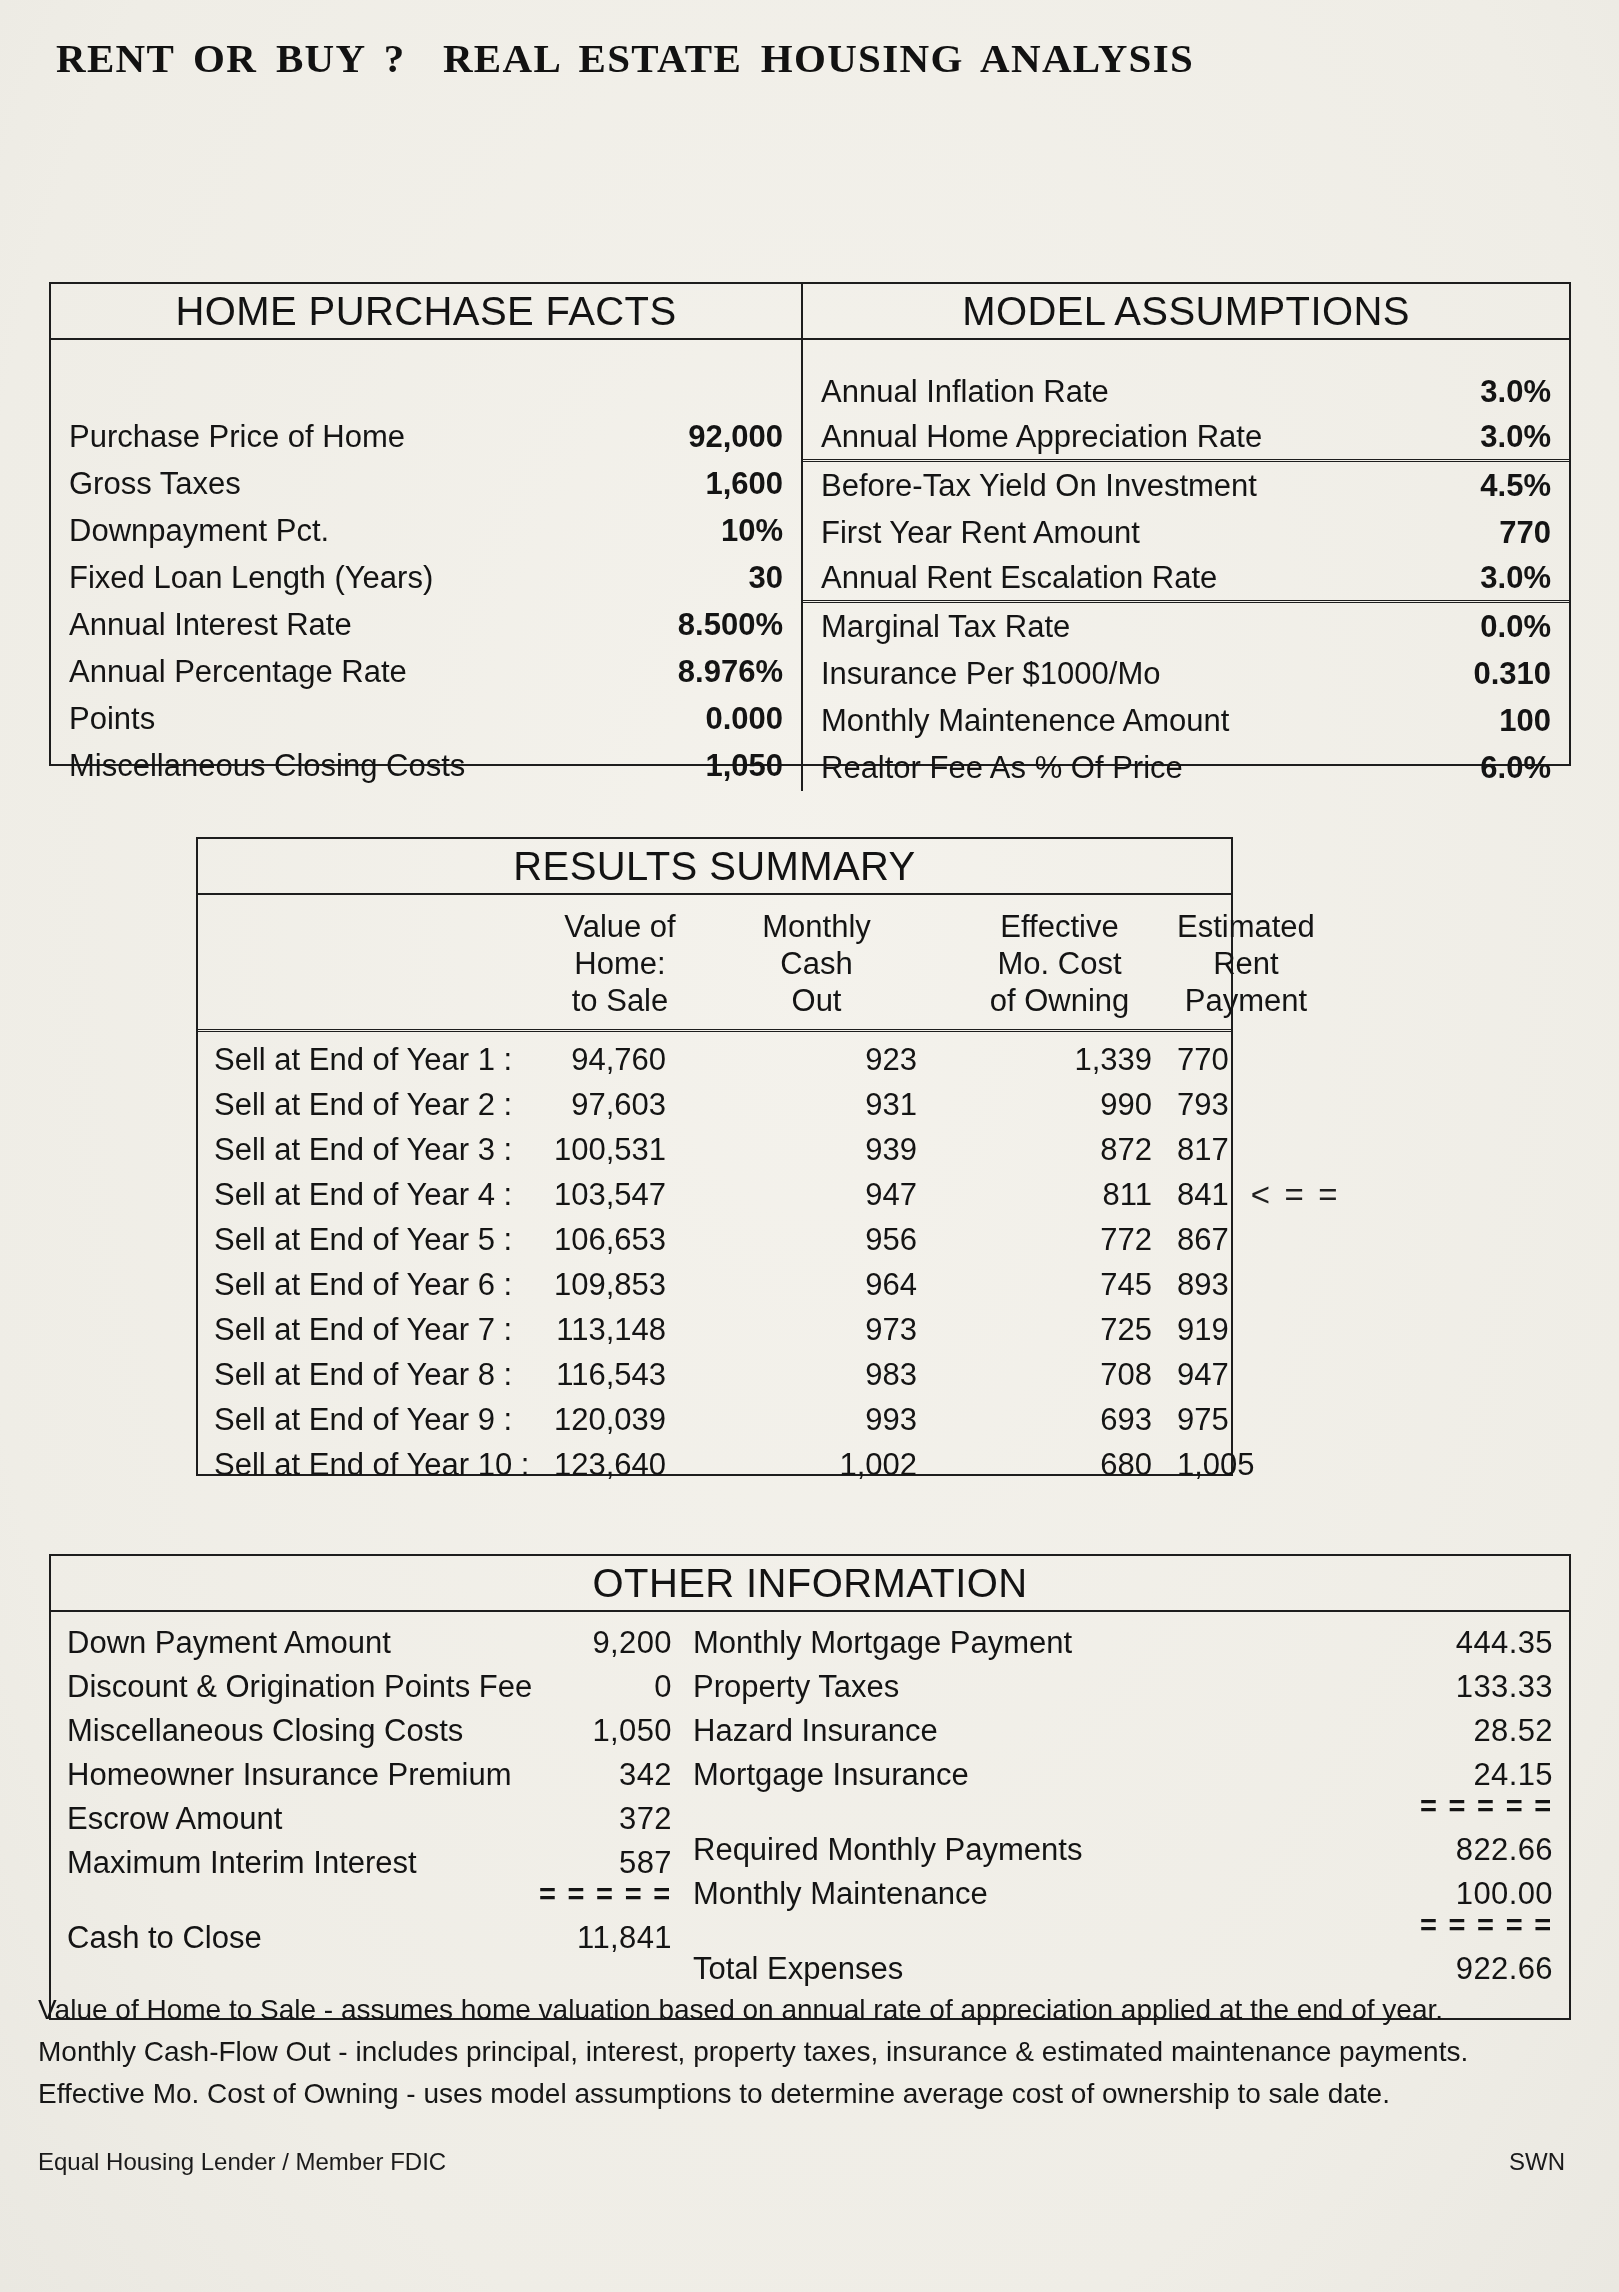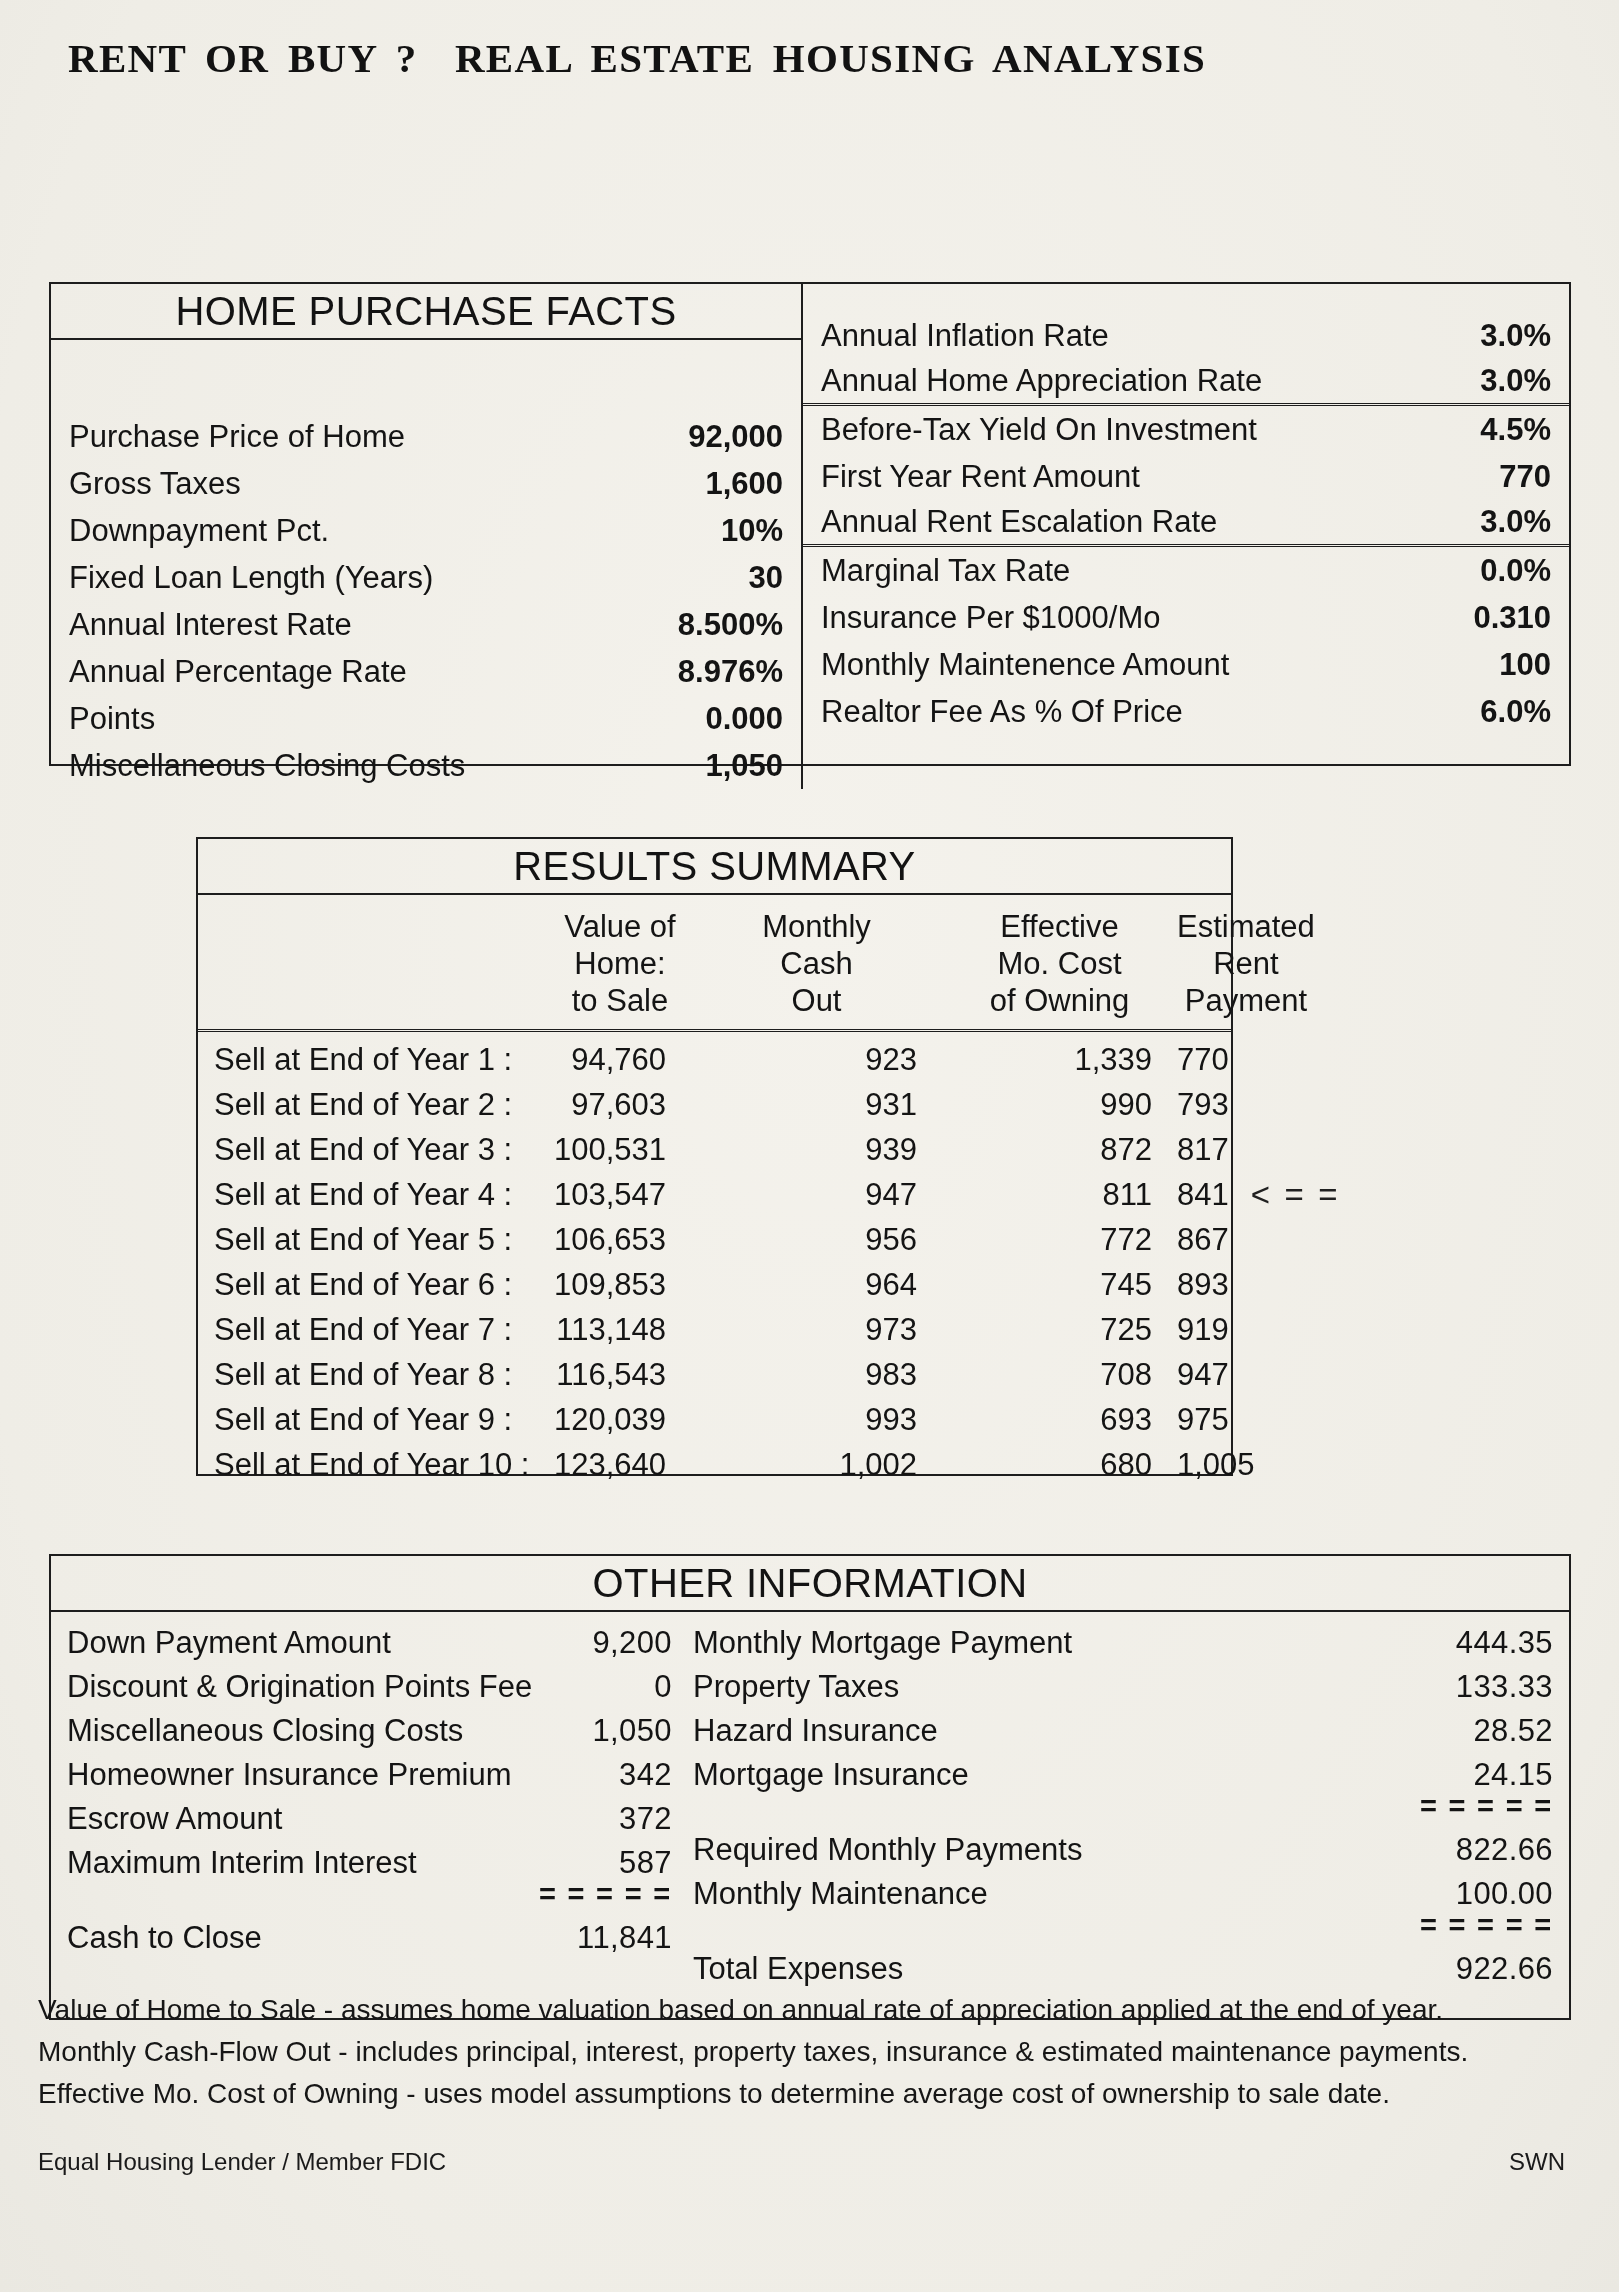--- a/index.html
+++ b/index.html
@@ -12,21 +12,21 @@
   .page {
     position: relative;
     width: 1619px; height: 2293px;
     background: #f2f0ea;
     background-image: radial-gradient(ellipse at 50% 40%, #f4f2ec 0%, #efede6 75%, #eae8e1 100%);
     overflow: hidden;
   }
 
   
   .doc-title {
-    position: absolute; left: 68px; top: 34px;
+    position: absolute; left: 56px; top: 34px;
     font-family: "Liberation Serif", serif;
     font-weight: bold; font-size: 41px;
     letter-spacing: 1.3px; word-spacing: 7.2px;
     white-space: pre;
     color: #121212;
   }
 
   
   .box { position: absolute; border: 2.7px solid #1d1d1d; background: transparent; }
   .t-title {
@@ -142,20 +142,21 @@
             <span class="fa-value">0.000</span>
           </div>
 
           <div class="fa-row">
             <span class="fa-label">Miscellaneous Closing Costs</span>
             <span class="fa-value">1,050</span>
           </div>
         </div>
     </div>
     <div class="fa-col">
+      <div class="t-title">MODEL ASSUMPTIONS</div>
       <div class="fa-body">
 
           <div class="fa-row">
             <span class="fa-label">Annual Inflation Rate</span>
             <span class="fa-value">3.0%</span>
           </div>
 
           <div class="fa-row ruled">
             <span class="fa-label">Annual Home Appreciation Rate</span>
             <span class="fa-value">3.0%</span>

